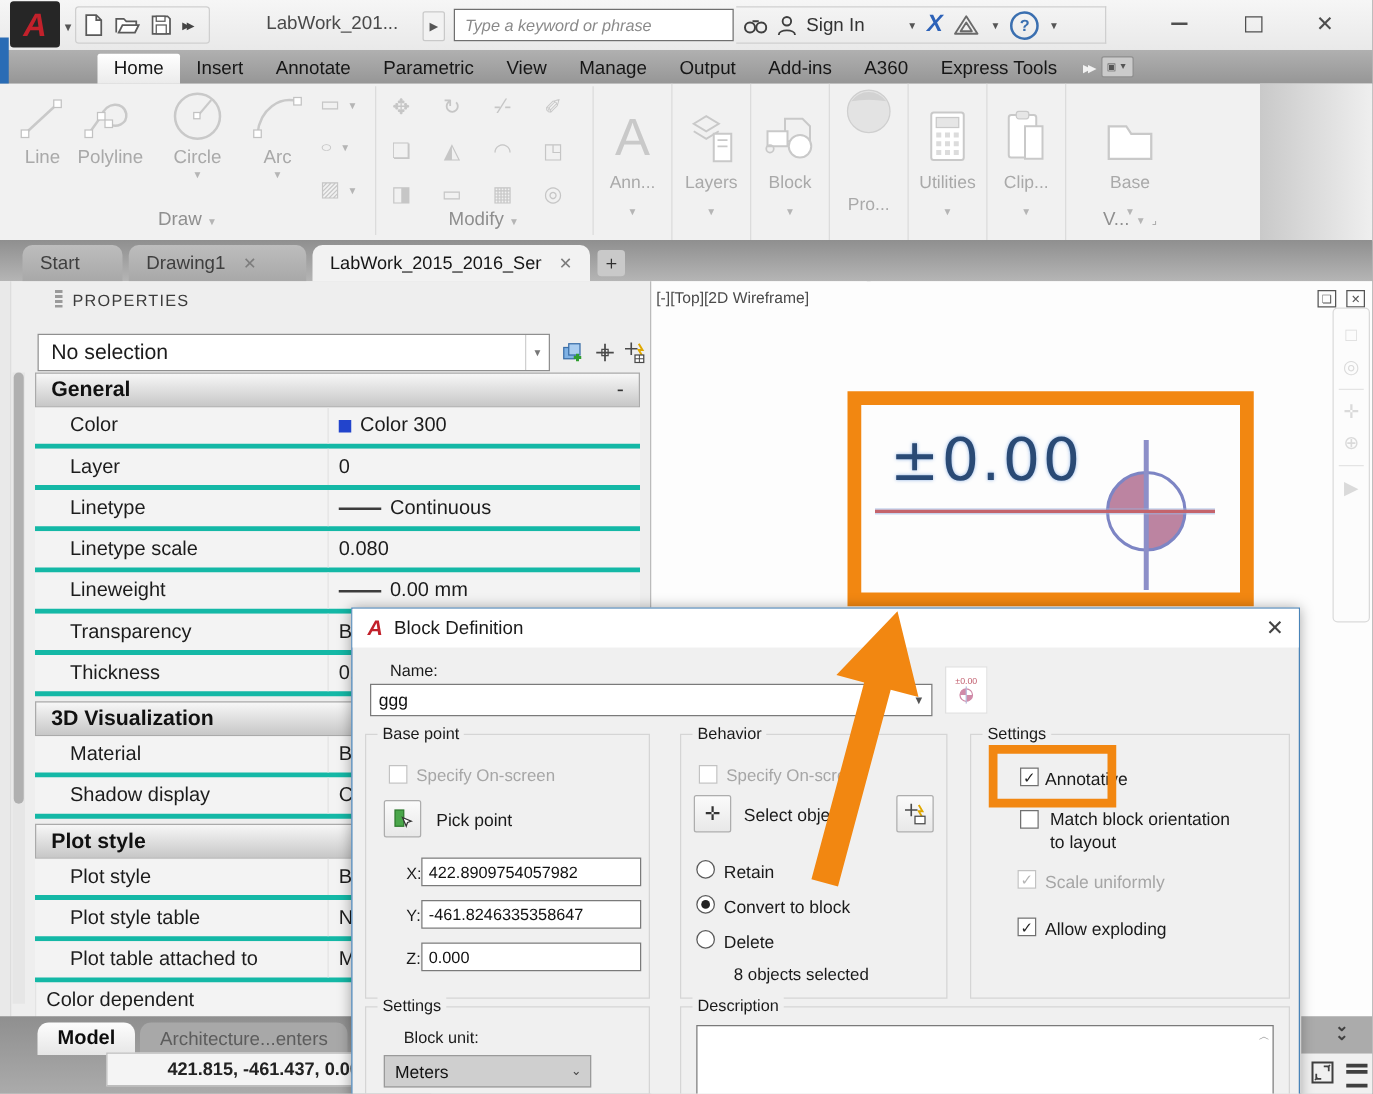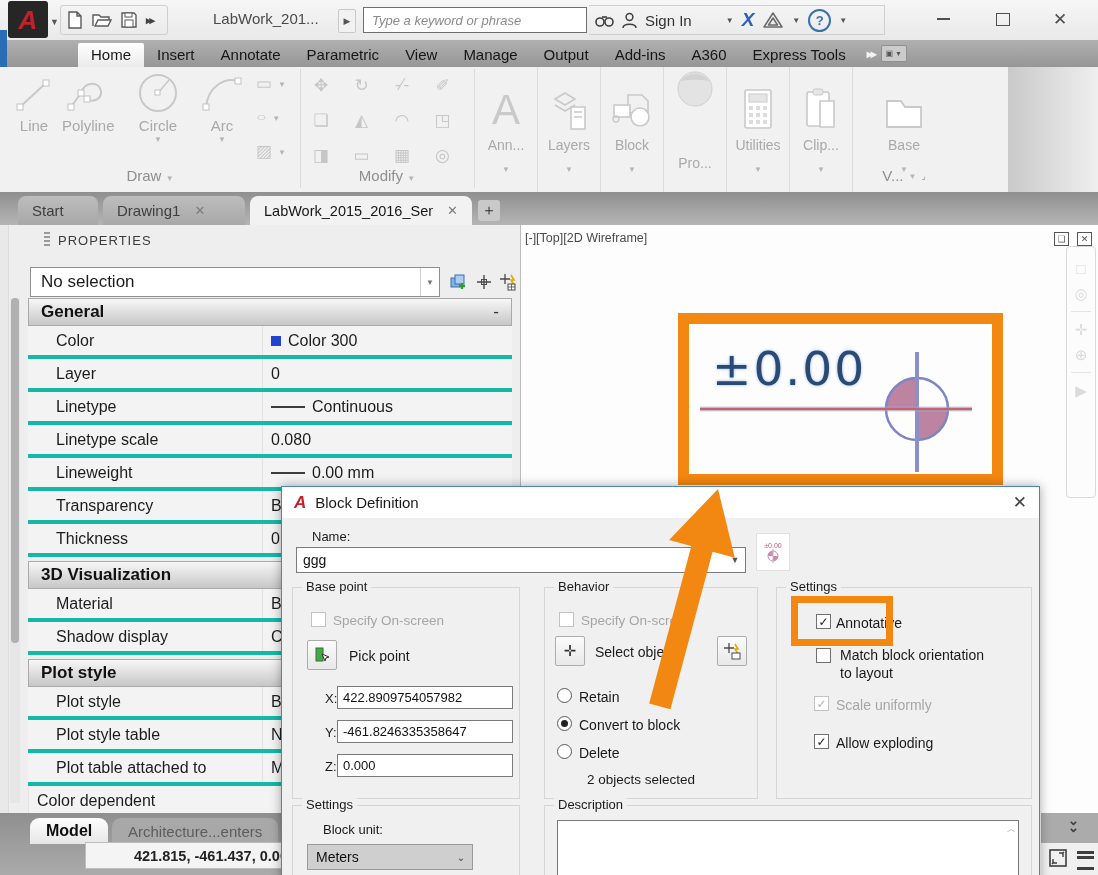--- a/index.html
+++ b/index.html
@@ -635,21 +635,21 @@
           </svg>
         </div>
       <div class="abs radio" style="left:12px;top:100px;"></div>
       <span class="abs rlabel" style="left:34px;top:101px;">Retain</span>
       <div class="abs radio" style="left:12px;top:128px;">
           <span class="dot"></span>
         </div>
       <span class="abs rlabel" style="left:34px;top:129px;">Convert to block</span>
       <div class="abs radio" style="left:12px;top:156px;"></div>
       <span class="abs rlabel" style="left:34px;top:157px;">Delete</span>
-      <span class="abs" style="left:42px;top:184px;font-size:13.5px;color:#1a1a1a;">2 objects selected</span>
+      <span class="abs" style="left:42px;top:184px;font-size:13.5px;color:#1a1a1a;">8 objects selected</span>
     </div>
 
     <div class="group" style="left:494px;top:100px;width:256px;height:212px;">
       <span class="legend">Settings</span>
       <div class="abs cb" style="left:39px;top:26px;">✓</div>
       <span class="abs cblabel" style="left:59px;top:27px;font-size:14px;">Annotative</span>
       <div class="abs cb" style="left:39px;top:60px;"></div>
       <span class="abs cblabel" style="left:63px;top:58px;width:150px;font-size:14px;line-height:1.3;">Match block orientation to layout</span>
       <div class="abs cb dis" style="left:37px;top:108px;">✓</div>
       <span class="abs cblabel dis" style="left:59px;top:109px;font-size:14px;">Scale uniformly</span>

